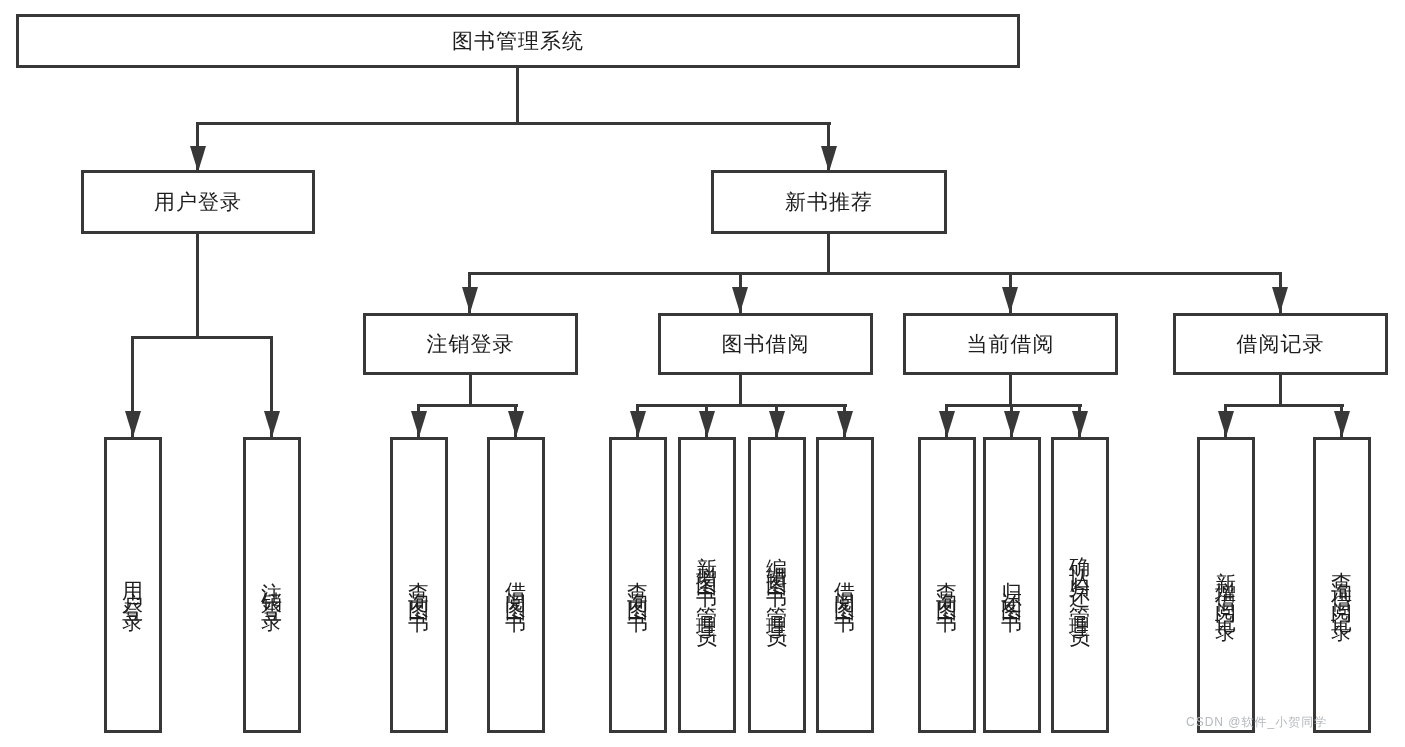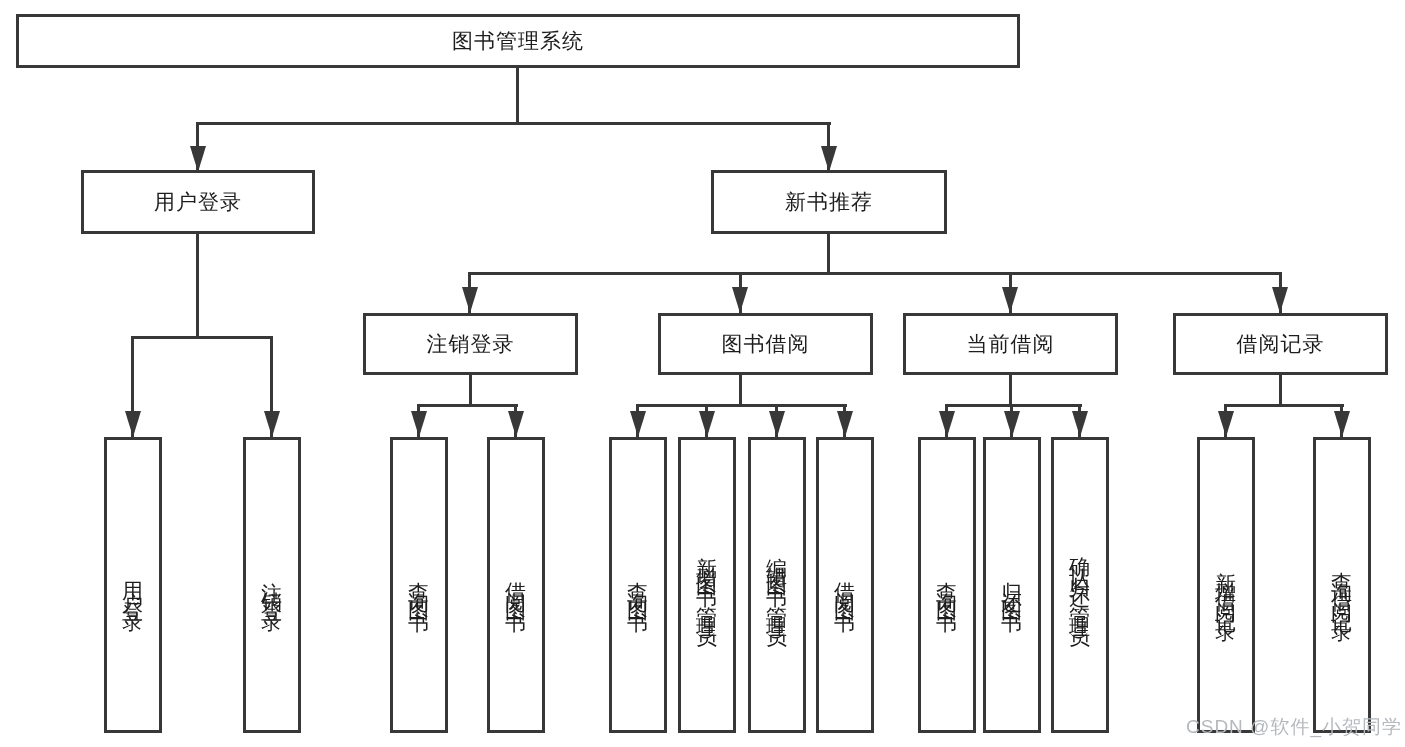--- a/index.html
+++ b/index.html
@@ -20,21 +20,21 @@
   }
   .vline{position:absolute;width:3px;background:var(--line,#383838);}
   .hline{position:absolute;height:3px;background:var(--line,#383838);}
   .arrow{
     position:absolute;width:0;height:0;
     border-left:8px solid transparent;border-right:8px solid transparent;
     border-top:26px solid var(--line,#383838);
   }
   .watermark{
     position:absolute;left:1186px;top:714px;
-    color:var(--watermark,#b5b9bd);font-size:19px;letter-spacing:1px;white-space:nowrap;
+    color:var(--watermark,#b5b9bd);font-size:12px;letter-spacing:1px;white-space:nowrap;
   }
 </style>
 </head>
 <body>
 
 <div class="canvas">
 
   <div class="box h" style="left:16px;top:14px;width:1004px;height:54px">
     <span>图书管理系统</span>
   </div>

